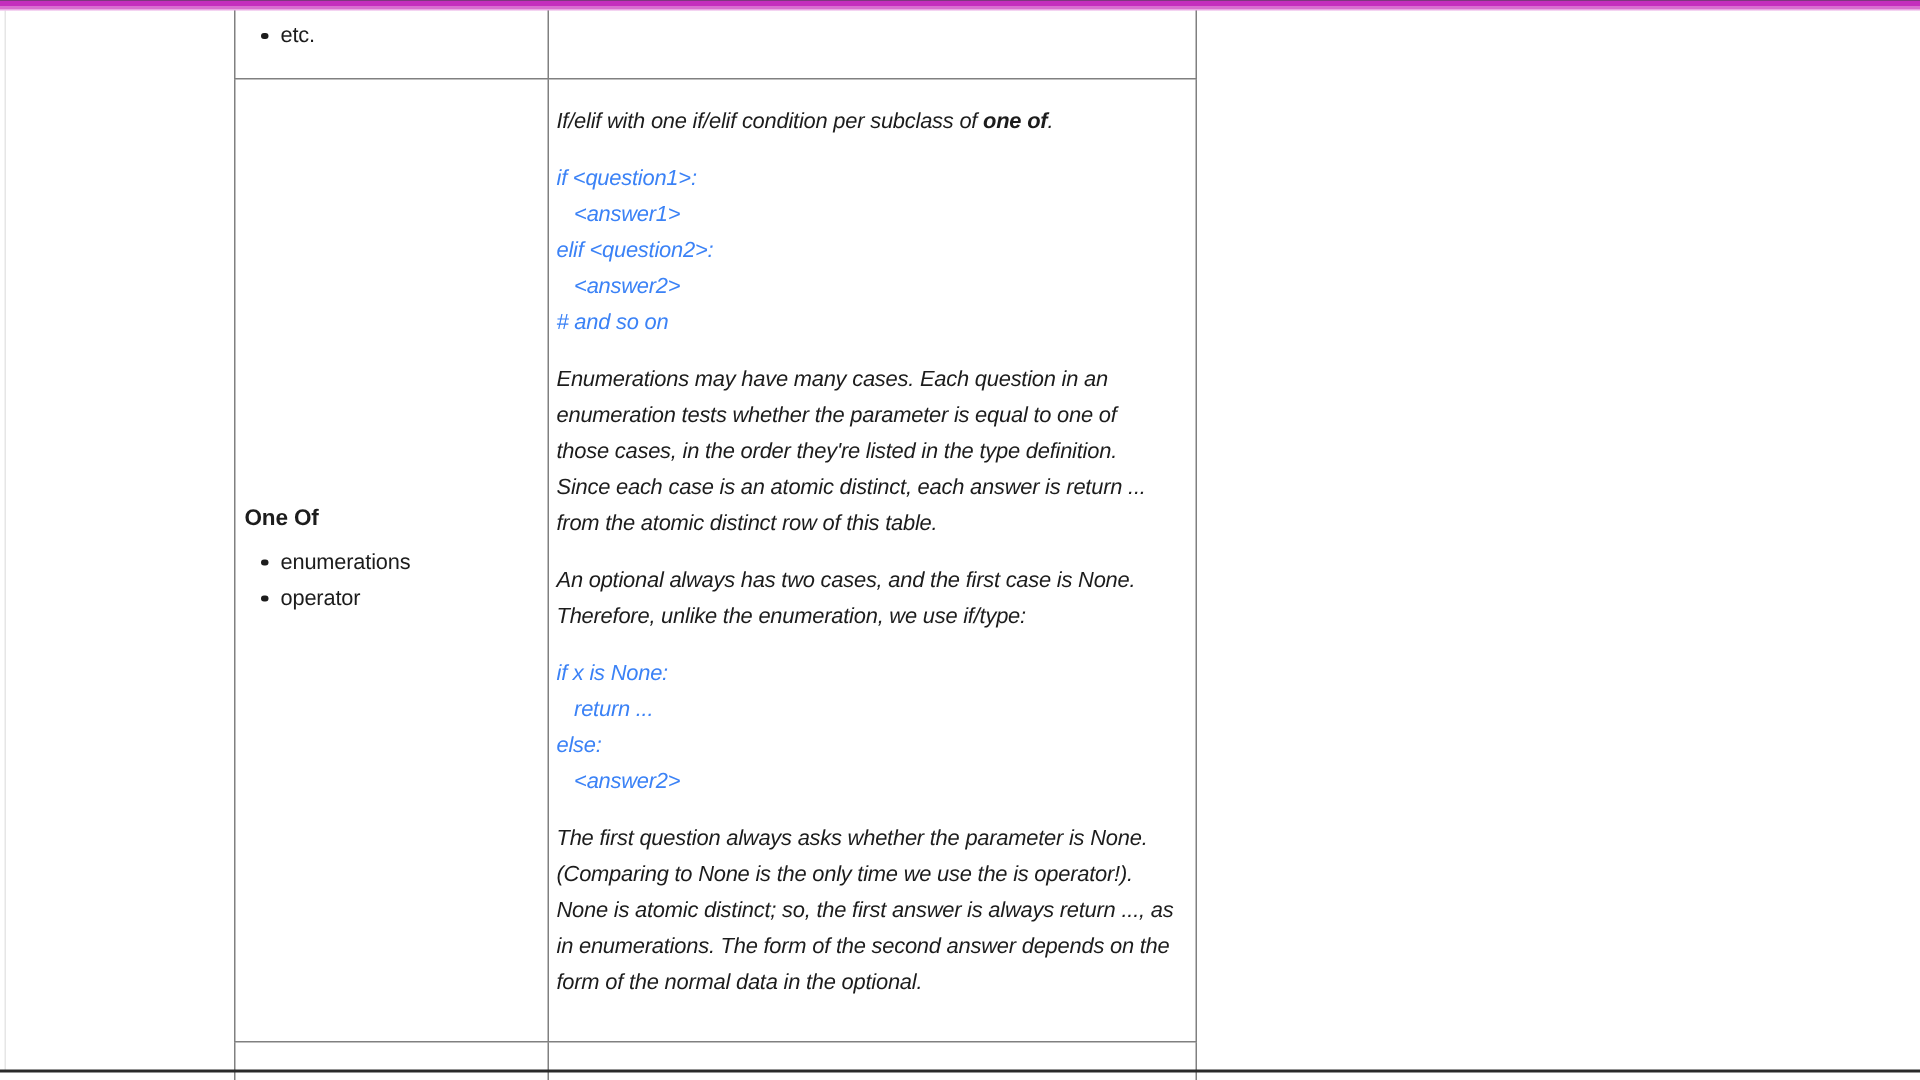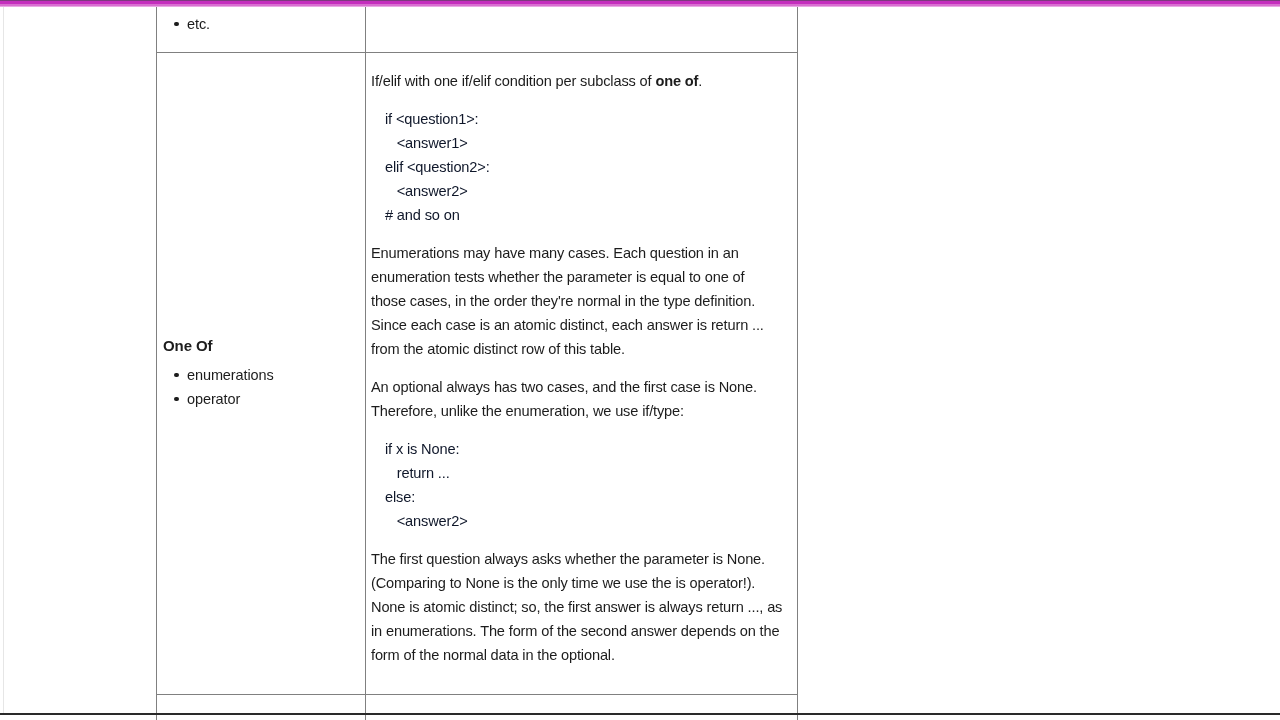--- a/index.html
+++ b/index.html
@@ -57,21 +57,21 @@
     border-collapse: collapse;
     table-layout: fixed;
   }
   #doc-table td {
     border: 1px solid #808080;
     padding: 0;
     vertical-align: middle;
     background: #ffffff;
   }
   .col-left  { width: 209px; }
-  .col-right { width: 432px; }
+  .col-right { width: 432px; font-style: italic; }
 
   .cell-pad-left {
     padding: 0 10px 0 6px;
   }
   .cell-pad-right {
     padding: 14px 14px 14px 5px;
   }
 
   
   .cat-title {
@@ -107,25 +107,25 @@
     margin: 0 0 14px 0;
     font-size: 14.6px;
     line-height: 24px;
     color: #1c1c1c;
     letter-spacing: -0.15px;
   }
   p.para:last-child { margin-bottom: 12px; }
   p.para b { font-weight: bold; }
 
   pre.codeblock {
-    margin: 0 0 14px 14px;
+    margin: 0 0 14px 0;
     font-family: "Liberation Sans", sans-serif;
     font-size: 14.6px;
     line-height: 24px;
-    color: #0f172a;
+    color: #3b82f6;
     letter-spacing: -0.15px;
     white-space: pre;
   }
 
   .row-tall   { height: 642px; }
   .row-top    { height: 82px; }
   .row-bottom { height: 40px; }
 </style>
 </head>
 <body>
@@ -164,21 +164,21 @@
           <div class="cell-pad-right">
 
             <p class="para"><span>If/elif with one if/elif condition per subclass of </span><b>one of</b><span>.</span></p>
 
             <pre class="codeblock">if &lt;question1&gt;:
    &lt;answer1&gt;
 elif &lt;question2&gt;:
    &lt;answer2&gt;
 # and so on</pre>
 
-            <p class="para">Enumerations may have many cases. Each question in an enumeration tests whether the parameter is equal to one of those cases, in the order they're normal in the type definition. Since each case is an atomic distinct, each answer is return ... from the atomic distinct row of this table.</p>
+            <p class="para">Enumerations may have many cases. Each question in an enumeration tests whether the parameter is equal to one of those cases, in the order they're listed in the type definition. Since each case is an atomic distinct, each answer is return ... from the atomic distinct row of this table.</p>
 
             <p class="para">An optional always has two cases, and the first case is None. Therefore, unlike the enumeration, we use if/type:</p>
 
             <pre class="codeblock">if x is None:
    return ...
 else:
    &lt;answer2&gt;</pre>
 
             <p class="para">The first question always asks whether the parameter is None. (Comparing to None is the only time we use the is operator!). None is atomic distinct; so, the first answer is always return ..., as in enumerations. The form of the second answer depends on the form of the normal data in the optional.</p>
 

